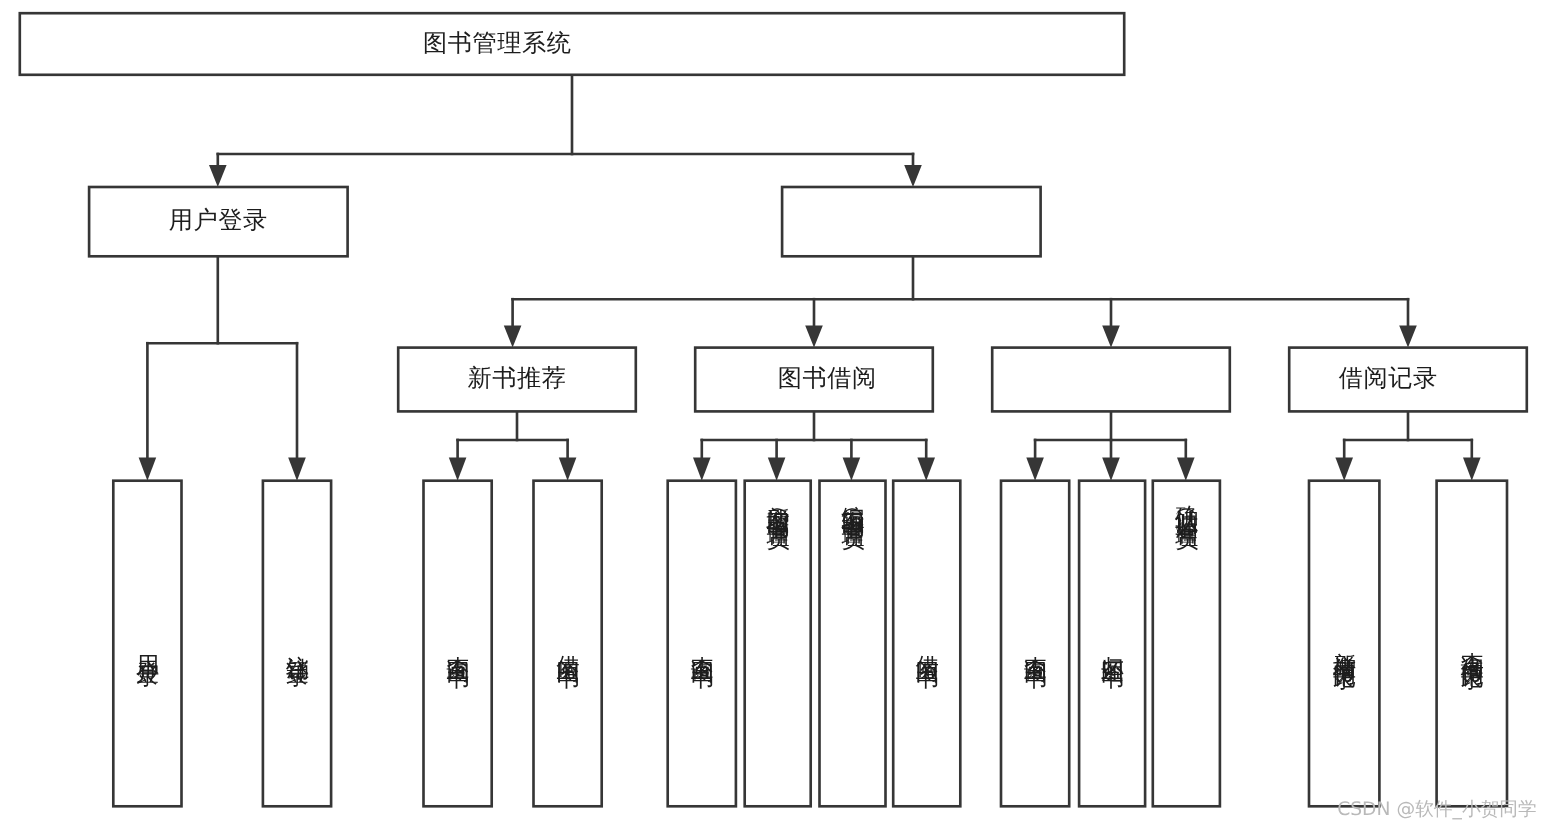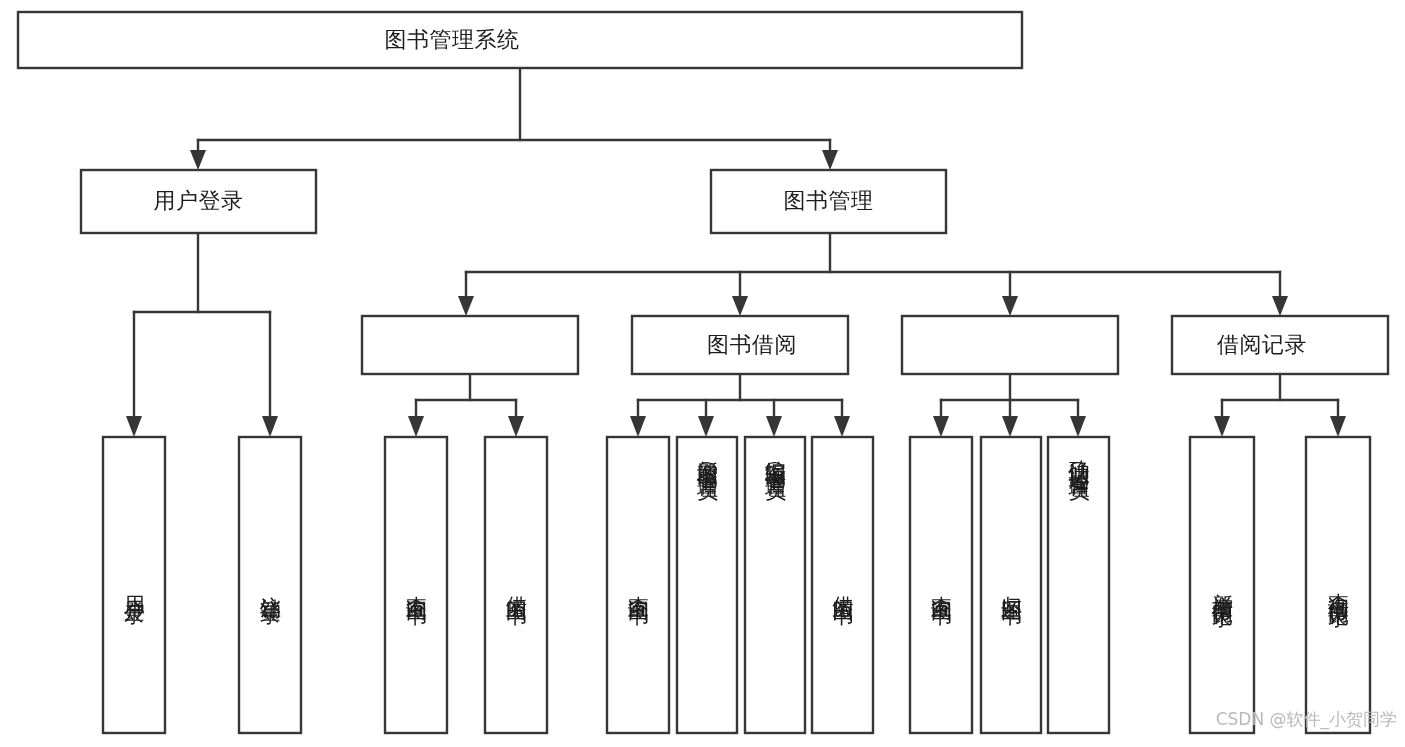--- a/index.html
+++ b/index.html
@@ -66,21 +66,21 @@
     justify-content: flex-start;
     padding-top: 6px;
   }
   .label-v.vcenter {
     justify-content: center;
     padding-top: 0;
   }
   .watermark {
     position: absolute;
     right: 8px;
-    bottom: 16px;
+    bottom: 0;
     font-size: 17px;
     color: #b9b9b9;
     font-family: "DejaVu Sans", "Liberation Sans", sans-serif;
     white-space: nowrap;
     text-align: center;
   }
 </style>
 </head>
 <body>
 
@@ -187,22 +187,22 @@
     <rect class="node-box" x="1048" y="437" width="61" height="296"></rect>
 
     <rect class="node-box" x="1190" y="437" width="64" height="296"></rect>
     <rect class="node-box" x="1306" y="437" width="64" height="296"></rect>
 
   </svg>
 
   <div class="node-label label-h" style="left:18px; top:12px; width:868px; height:56px;">图书管理系统</div>
 
   <div class="node-label label-h" style="left:81px; top:170px; width:235px; height:63px;">用户登录</div>
-  <div class="node-label label-h" style="left:711px; top:170px; width:235px; height:63px;">图书管理</div>
-
+
+  <div class="node-label label-h" style="left:362px; top:316px; width:216px; height:58px;">新书推荐</div>
   <div class="node-label label-h" style="left:632px; top:316px; width:240px; height:58px;">图书借阅</div>
   <div class="node-label label-h" style="left:1172px; top:316px; width:180px; height:58px;">借阅记录</div>
 
   <div class="node-label label-v vcenter" style="left:103px; top:437px; width:62px; height:296px;">用户登录</div>
   <div class="node-label label-v vcenter" style="left:239px; top:437px; width:62px; height:296px;">注销登录</div>
 
   <div class="node-label label-v vcenter" style="left:385px; top:437px; width:62px; height:296px;">查询图书</div>
   <div class="node-label label-v vcenter" style="left:485px; top:437px; width:62px; height:296px;">借阅图书</div>
 
   <div class="node-label label-v vcenter" style="left:607px; top:437px; width:62px; height:296px;">查询图书</div>

